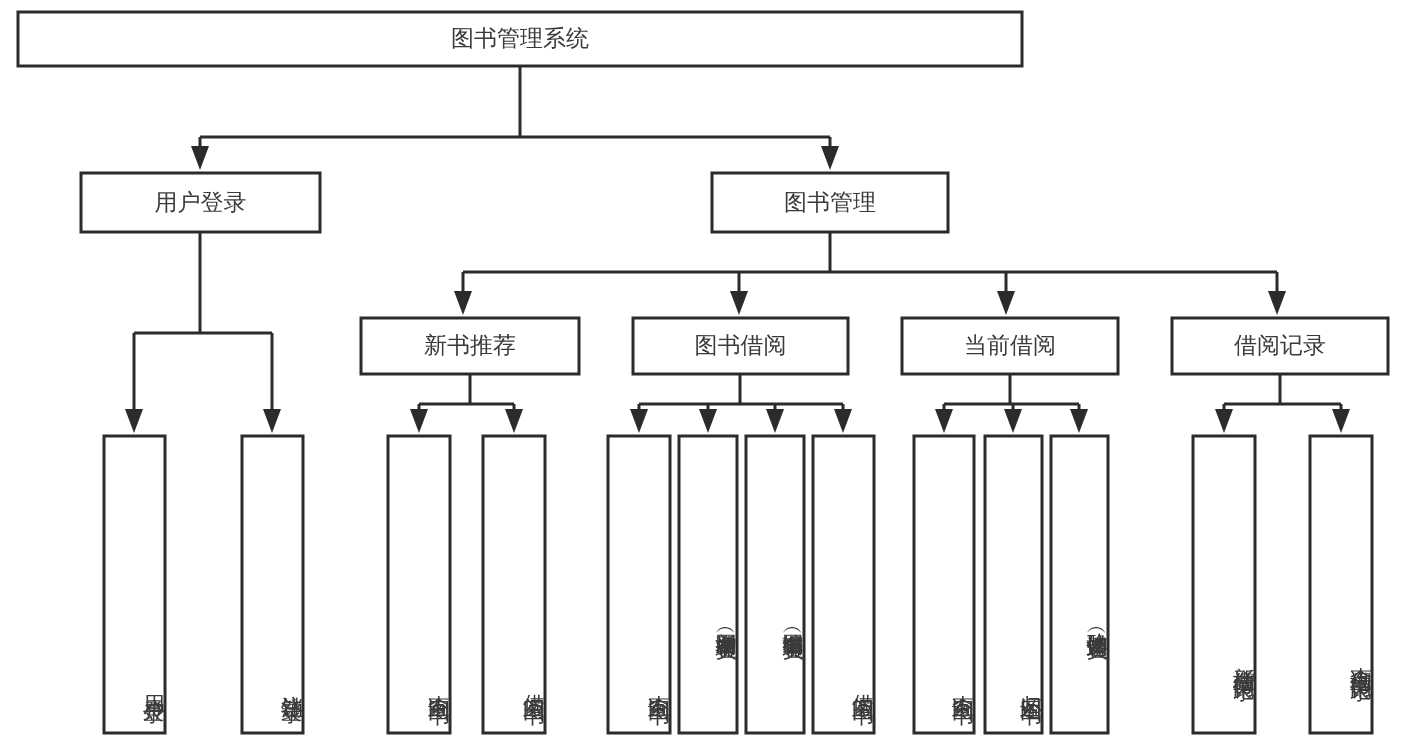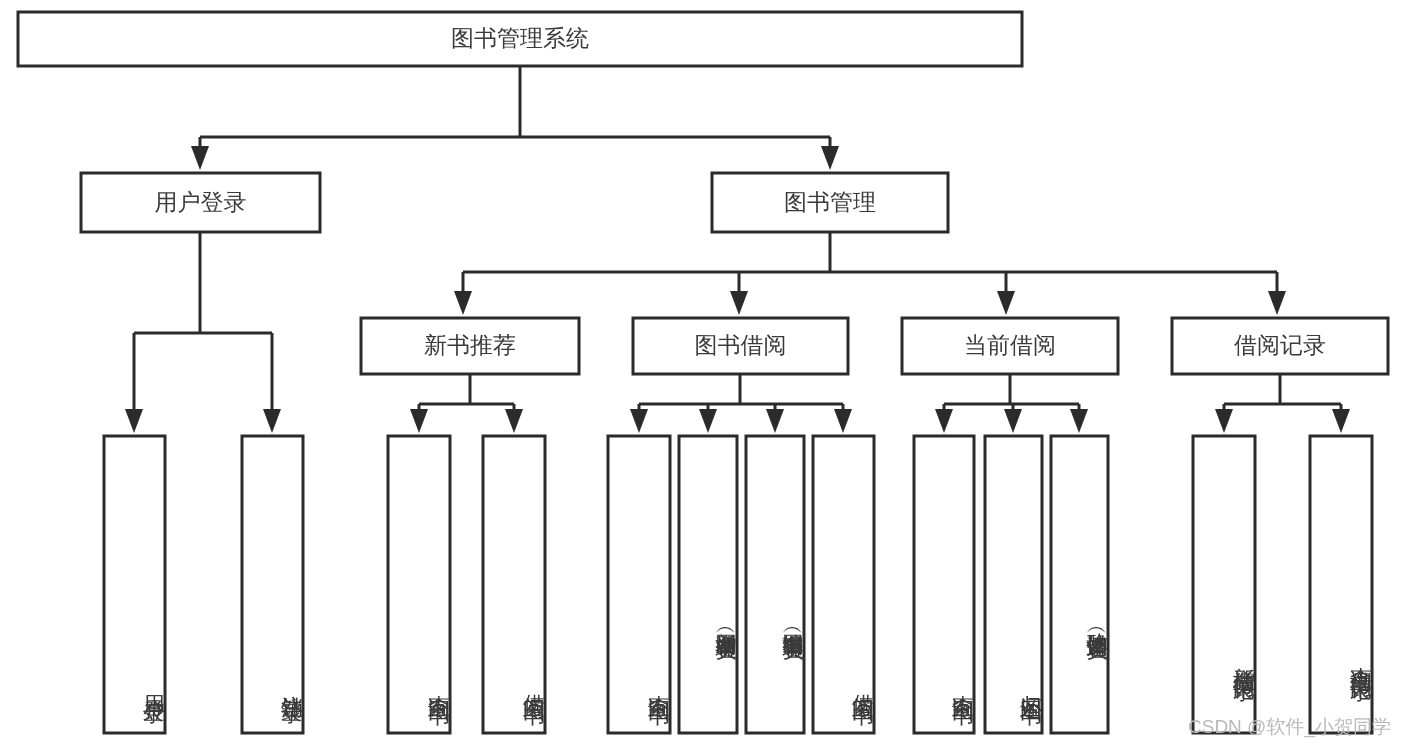--- a/index.html
+++ b/index.html
@@ -174,14 +174,13 @@
       <div class="node-label-v" style="left: 608px; top: 436px; width: 62px; height: 297px; padding-top: 98.5px;">查询图书</div>
       <div class="node-label-v" style="left: 679px; top: 436px; width: 58px; height: 297px; padding-top: 36px; font-size: 21px; letter-spacing: 1px;">新增图书（管理员）</div>
       <div class="node-label-v" style="left: 746px; top: 436px; width: 58px; height: 297px; padding-top: 36px; font-size: 21px; letter-spacing: 1px;">编辑图书（管理员）</div>
       <div class="node-label-v" style="left: 813px; top: 436px; width: 61px; height: 297px; padding-top: 98.5px;">借阅图书</div>
       <div class="node-label-v" style="left: 914px; top: 436px; width: 60px; height: 297px; padding-top: 98.5px;">查询图书</div>
       <div class="node-label-v" style="left: 985px; top: 436px; width: 57px; height: 297px; padding-top: 98.5px;">归还图书</div>
       <div class="node-label-v" style="left: 1051px; top: 436px; width: 57px; height: 297px; padding-top: 36px; font-size: 21px; letter-spacing: 1px;">确认归还（管理员）</div>
       <div class="node-label-v" style="left: 1193px; top: 436px; width: 62px; height: 297px; padding-top: 73.5px;">新增借阅记录</div>
       <div class="node-label-v" style="left: 1310px; top: 436px; width: 62px; height: 297px; padding-top: 73.5px;">查询借阅记录</div>
     </div>
-  <div class="watermark">CSDN @软件_小贺同学</div>
 </div>
 
 </body></html>

